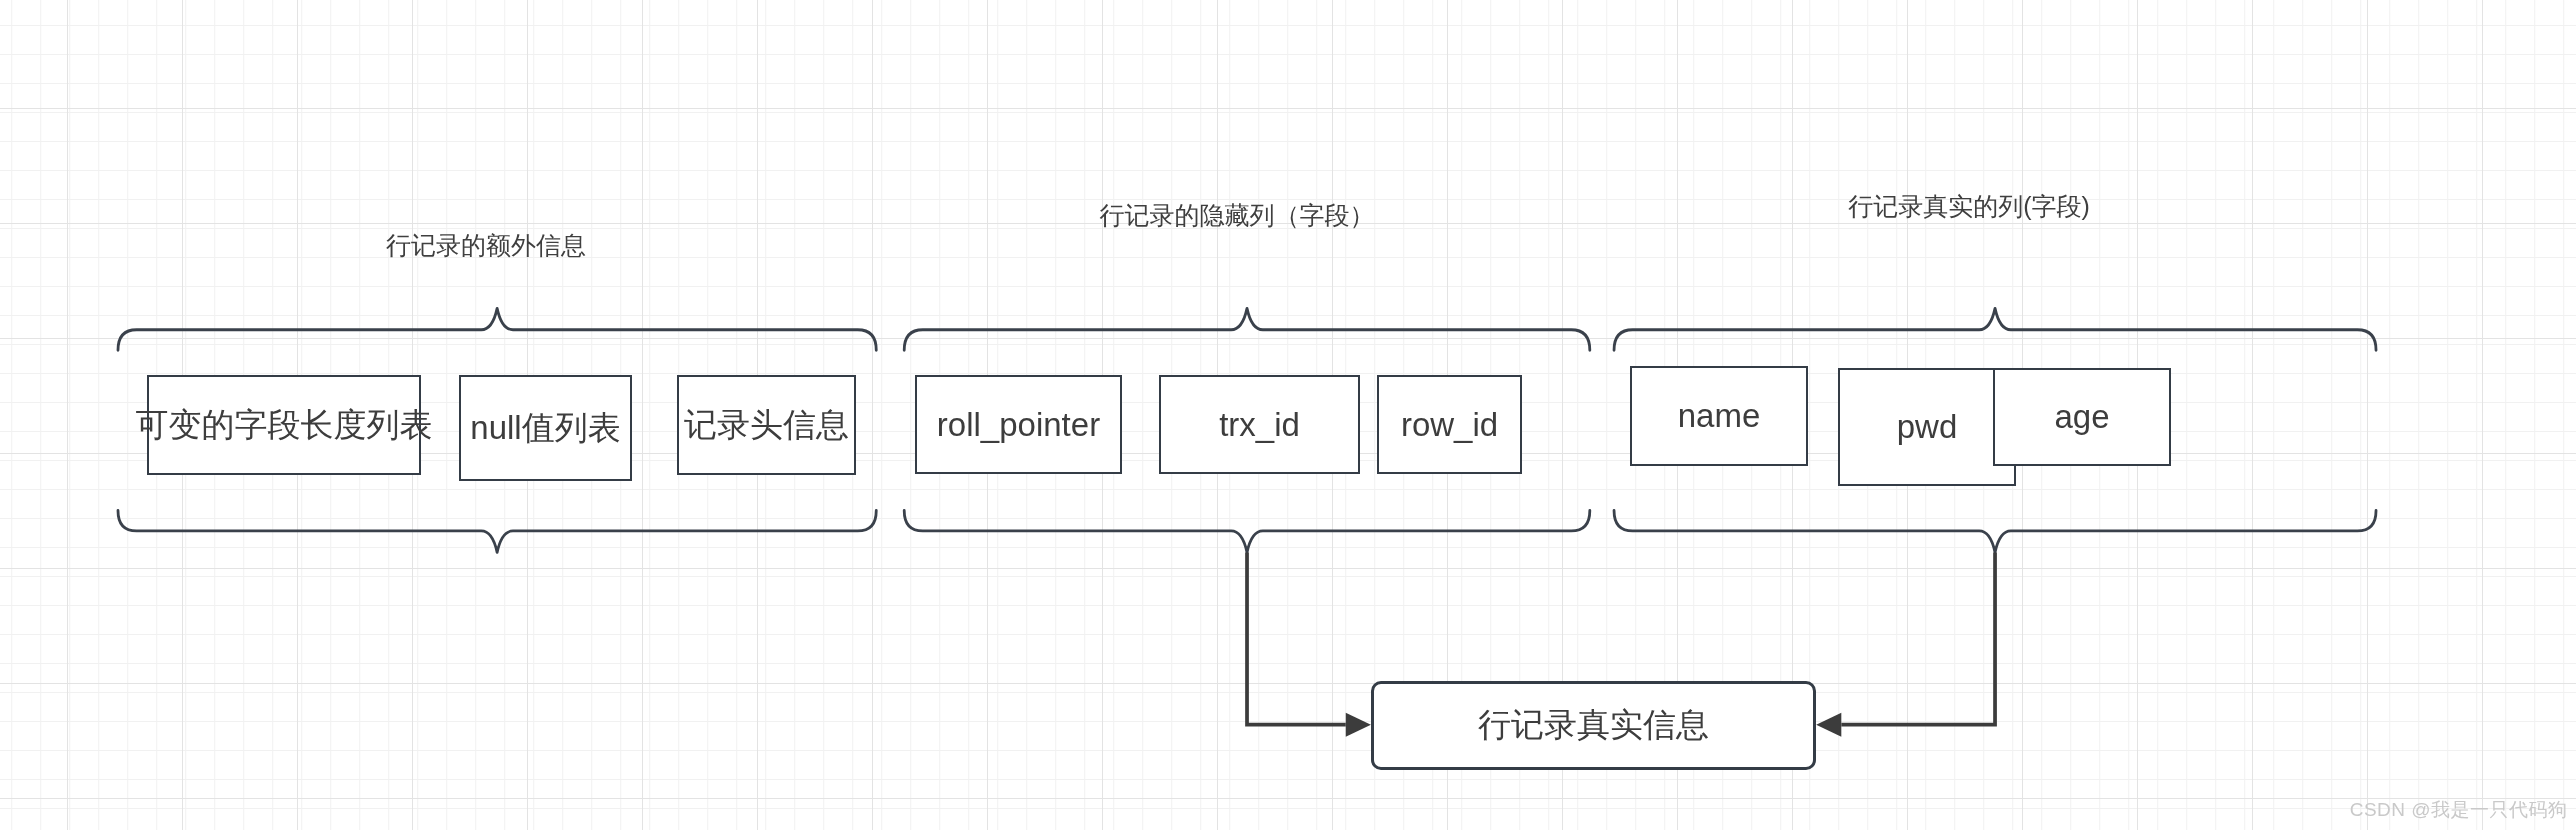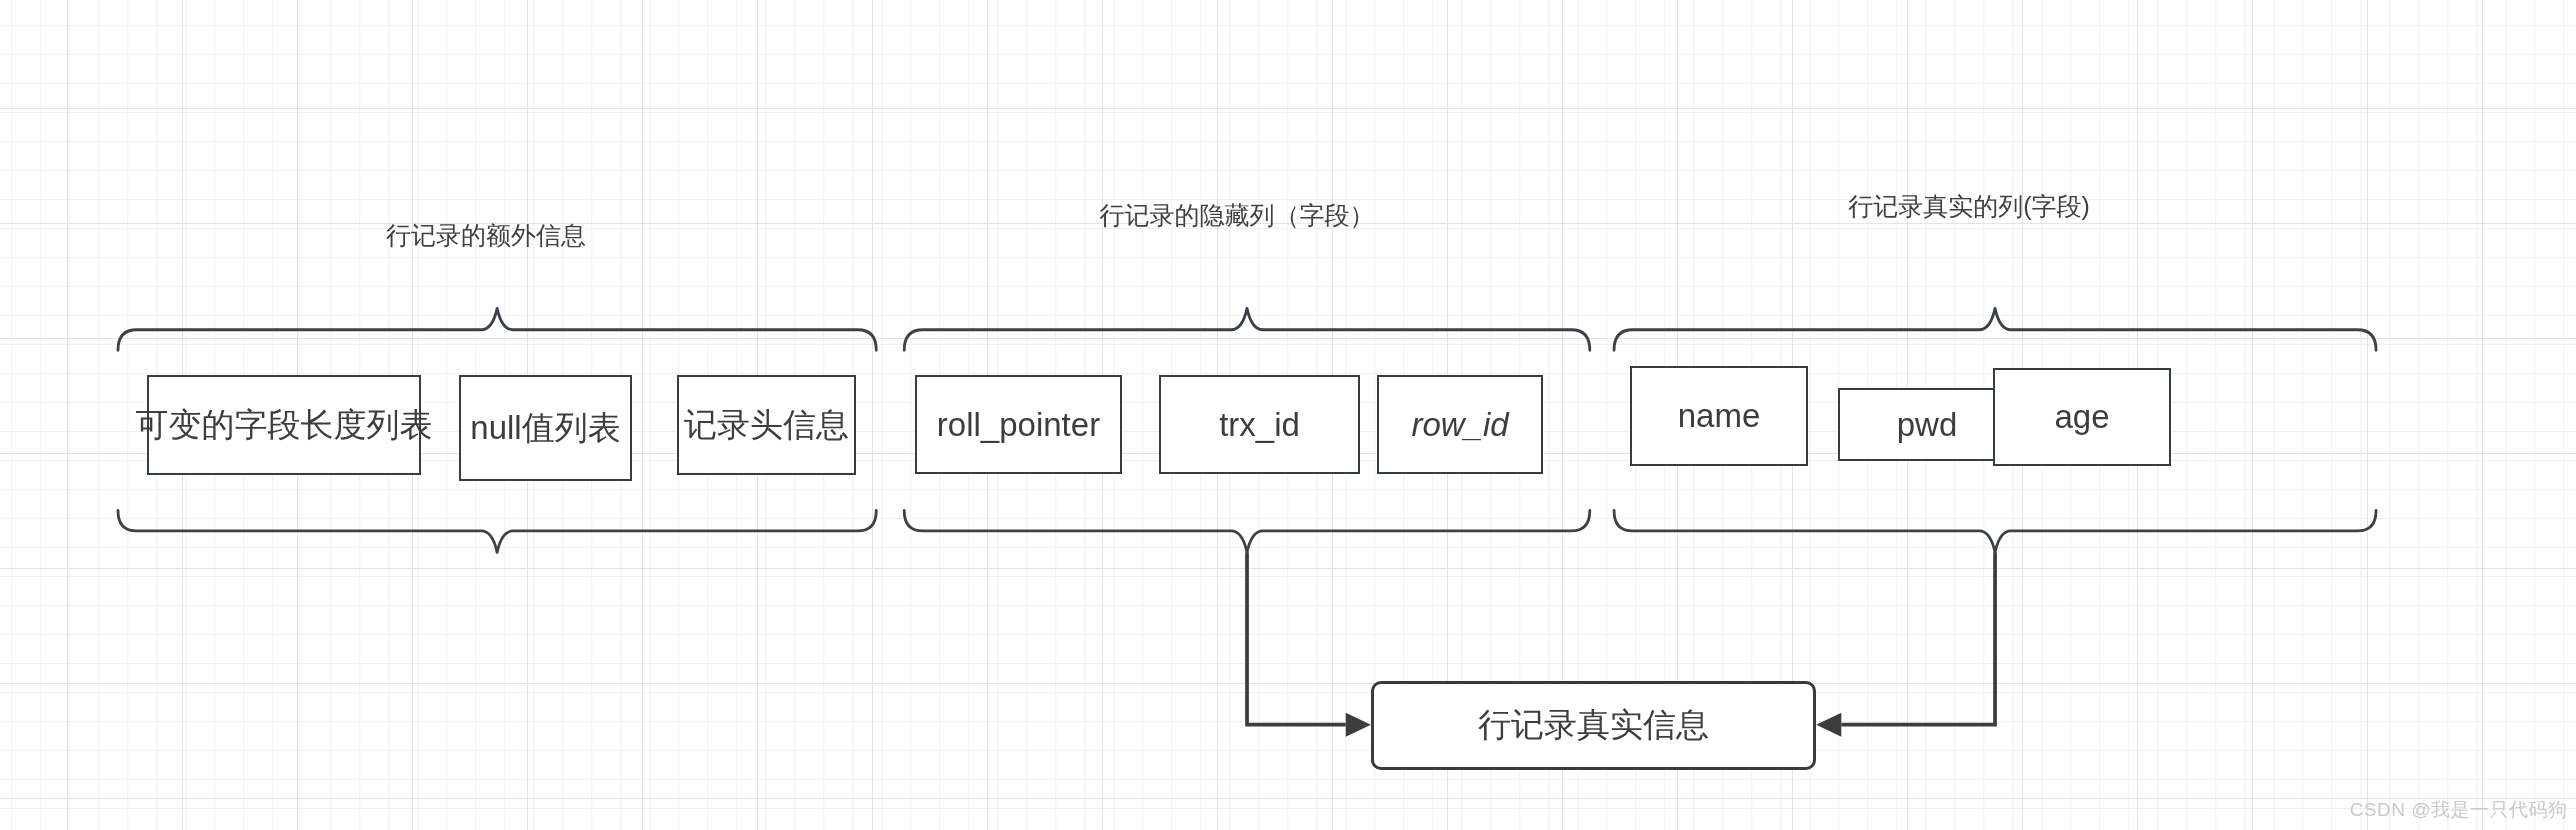--- a/index.html
+++ b/index.html
@@ -26,37 +26,37 @@
     background-position:67px 0,0 109px,11.2px 0,0 26px;
   }
   svg.wires{position:absolute;left:0;top:0;width:2576px;height:830px;}
   .brace{fill:none;stroke:var(--stroke);stroke-width:3;stroke-linecap:round;stroke-linejoin:round;}
   .connector{fill:none;stroke:var(--arrow);stroke-width:4;stroke-linejoin:miter;}
   .arrowhead{fill:var(--arrow);stroke:none;}
   .group-title{
     position:absolute;transform:translate(-50%,-50%);
     white-space:nowrap;font-size:25px;color:var(--title);
   }
-  .t1{left:486px;top:235px;}
+  .t1{left:486px;top:245px;}
   .t2{left:1237px;top:215px;}
   .t3{left:1969px;top:206px;}
   .node{
     position:absolute;box-sizing:border-box;
     background:#fff;border:2.8px solid var(--box_border);
     display:flex;align-items:center;justify-content:center;
     font-size:33px;color:var(--text);white-space:nowrap;
   }
   .b1{left:147px;top:375px;width:274px;height:100px;}
   .b2{left:459px;top:375px;width:173px;height:106px;}
   .b3{left:677px;top:375px;width:179px;height:100px;}
   .b4{left:915px;top:375px;width:207px;height:99px;text-align:center;}
   .b5{left:1159px;top:375px;width:201px;height:99px;}
-  .b6{left:1377px;top:375px;width:166px;height:99px;font-style:italic;}
+  .b6{left:1377px;top:375px;width:145px;height:99px;}
   .b7{left:1630px;top:366px;width:178px;height:100px;}
-  .b8{left:1838px;top:368px;width:178px;height:73px;margin-top:20px;}
+  .b8{left:1838px;top:368px;width:178px;height:118px;}
   .b9{left:1993px;top:368px;width:178px;height:98px;}
   .result{left:1371px;top:681px;width:445px;height:89px;border-width:3.7px;border-radius:10px;}
   .watermark{
     position:absolute;right:8.4px;top:797px;
     font-size:19px;color:var(--watermark);letter-spacing:0.5px;white-space:nowrap;
   }
 </style>
 </head>
 <body>
 

